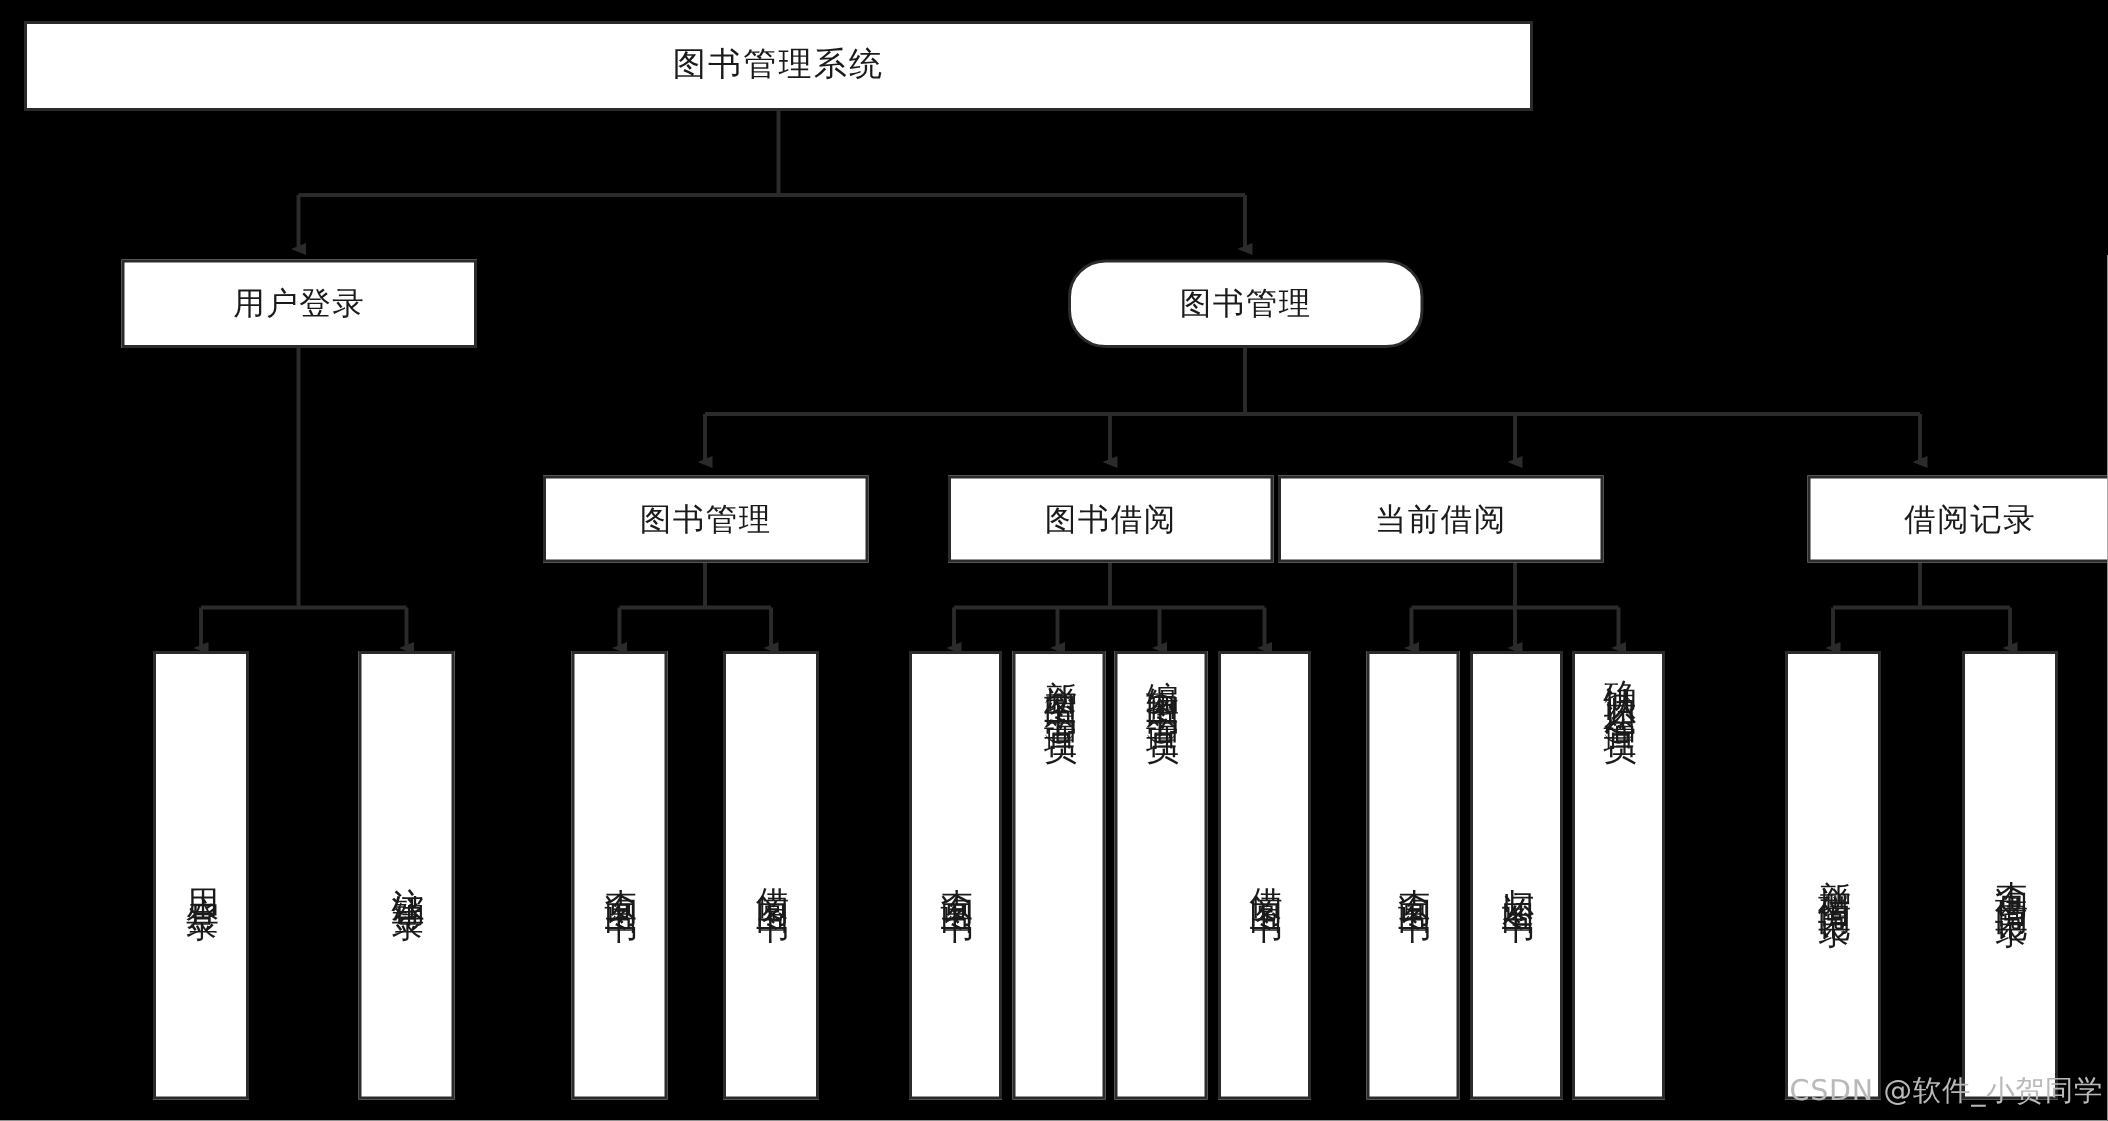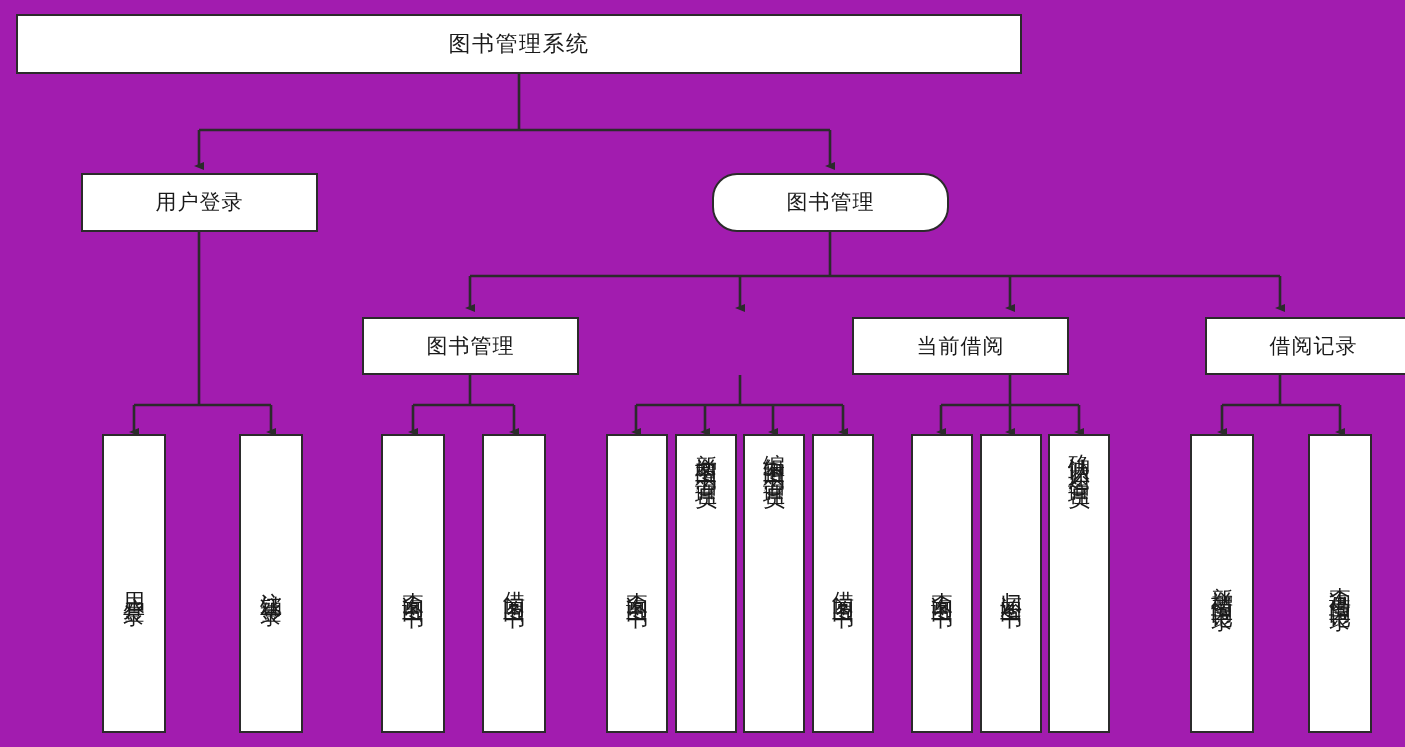--- a/index.html
+++ b/index.html
@@ -7,21 +7,21 @@
     padding: 0;
     background: #ffffff;
   }
   body {
     font-family: "DejaVu Sans", "Liberation Sans", sans-serif;
   }
   #canvas {
     position: relative;
     width: 1405px;
     height: 747px;
-    background: #a21caf;
+    background: #000000;
     overflow: hidden;
   }
   #edges {
     position: absolute;
     left: 0;
     top: 0;
     width: 1405px;
     height: 747px;
     pointer-events: none;
   }
@@ -136,20 +136,23 @@
   <div class="node horiz" style="left:81px; top:173px; width:237px; height:59px;">
     <span class="lbl">用户登录</span>
   </div>
   <div class="node horiz" style="left:712px; top:173px; width:237px; height:59px;border-radius:25px;">
     <span class="lbl">图书管理</span>
   </div>
 
   <div class="node horiz" style="left:362px; top:317px; width:217px; height:58px;">
     <span class="lbl">图书管理</span>
   </div>
+  <div class="node horiz" style="left:632px; top:317px; width:217px; height:58px;">
+    <span class="lbl">图书借阅</span>
+  </div>
   <div class="node horiz" style="left:852px; top:317px; width:217px; height:58px;">
     <span class="lbl">当前借阅</span>
   </div>
   <div class="node horiz" style="left:1172px; top:317px; width:217px; height:58px;margin-left:33px;">
     <span class="lbl">借阅记录</span>
   </div>
 
   <div class="node vert mid" style="left:102px; top:434px; width:64px; height:299px;">
     <span class="lbl">用户登录</span>
   </div>
@@ -187,14 +190,15 @@
     <span class="lbl">确认归还（管理员）</span>
   </div>
 
   <div class="node vert mid" style="left:1190px; top:434px; width:64px; height:299px;">
     <span class="lbl">新增借阅记录</span>
   </div>
   <div class="node vert mid" style="left:1308px; top:434px; width:64px; height:299px;">
     <span class="lbl">查询借阅记录</span>
   </div>
 
+  <div class="watermark" style="left:1193px; top:714px;">CSDN @软件_小贺同学</div>
 
 </div>
 
 </body></html>

